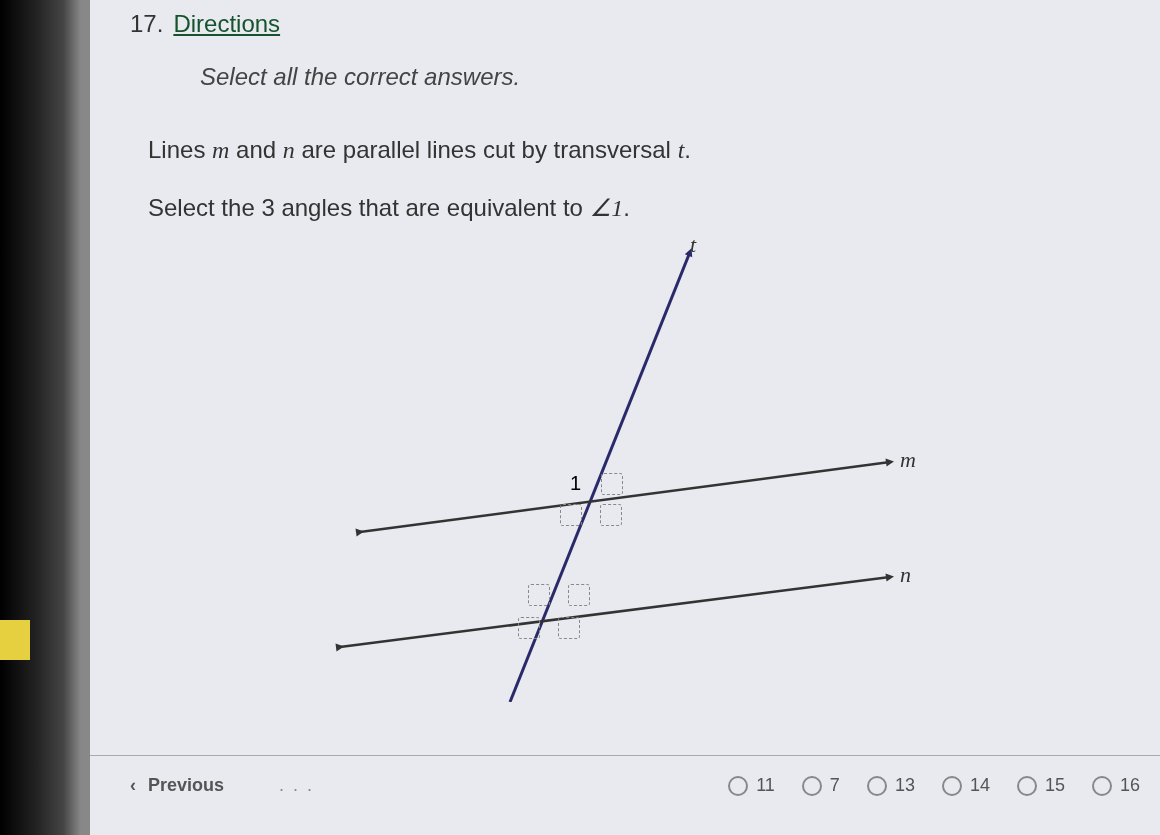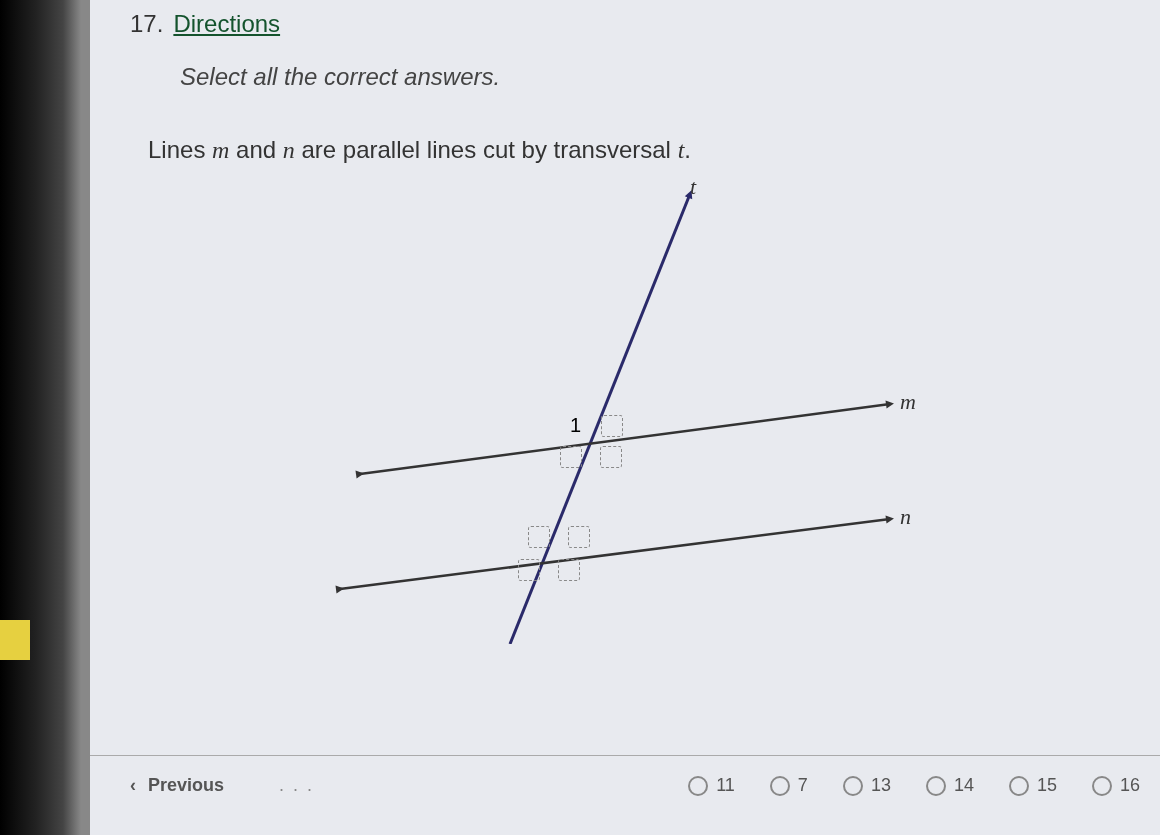--- a/index.html
+++ b/index.html
@@ -42,21 +42,21 @@
     }
     .directions-link {
       text-decoration: underline;
       color: #14532d;
     }
     .instruction {
       font-style: italic;
       font-size: 24px;
       color: #444;
       margin-top: 25px;
-      margin-left: 50px;
+      margin-left: 70px;
     }
     .body-text {
       font-size: 24px;
       color: #333;
       margin-top: 45px;
       margin-left: 18px;
     }
     .math-var { font-style: italic; font-family: 'Times New Roman', serif; }
     .diagram {
       position: relative;
@@ -102,21 +102,21 @@
     }
     .prev-btn {
       display: flex;
       align-items: center;
       gap: 12px;
       color: #555;
       font-weight: bold;
       cursor: pointer;
     }
     .ellipsis { color: #888; letter-spacing: 2px; margin-left: 30px; margin-right: 30px; }
-    .nav-items { display: flex; gap: 35px; margin-left: auto; }
+    .nav-items { display: flex; gap: 27px; margin-left: auto; }
     .nav-item {
       display: flex;
       align-items: center;
       gap: 8px;
       color: #555;
       cursor: pointer;
     }
     .circle-outline {
       width: 20px;
       height: 20px;
@@ -139,20 +139,23 @@
 <div class="yellow-bit"></div>
 
 <div class="content">
   <div class="question-header">
     <span>17.</span>
     <span class="directions-link">Directions</span>
   </div>
   <div class="instruction">Select all the correct answers.</div>
   <div class="body-text">
     <span>Lines </span><span class="math-var">m</span><span> and </span><span class="math-var">n</span><span> are parallel lines cut by transversal </span><span class="math-var">t</span><span>.</span>
+  </div>
+  <div class="body-text" style="margin-top:30px">
+    <span>Select the 3 angles that are equivalent to </span><span class="math-var">∠1</span><span>.</span>
   </div>
 
   <div class="diagram">
     <svg viewBox="0 0 700 470">
 
       <defs>
         <marker id="arrow" markerWidth="12" markerHeight="12" refX="6" refY="6" orient="auto" markerUnits="userSpaceOnUse">
           <path d="M2,2 L10,6 L2,10 Z" fill="#2a2a6a"></path>
         </marker>
         <marker id="arrow-k" markerWidth="12" markerHeight="12" refX="6" refY="6" orient="auto" markerUnits="userSpaceOnUse">

